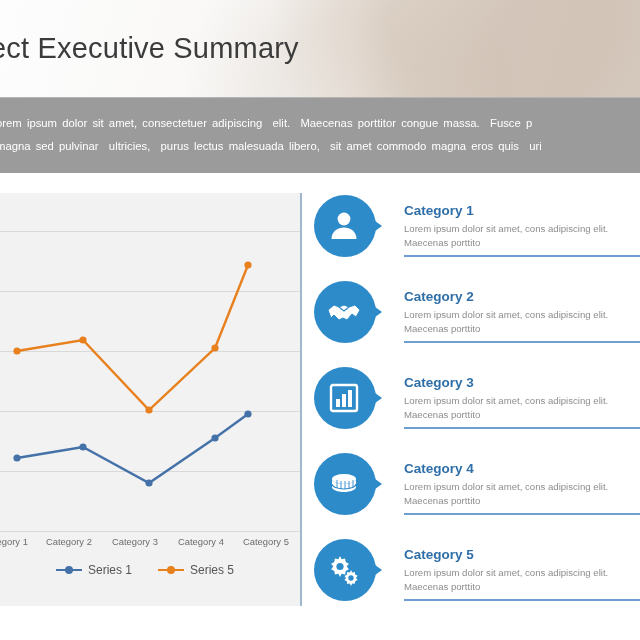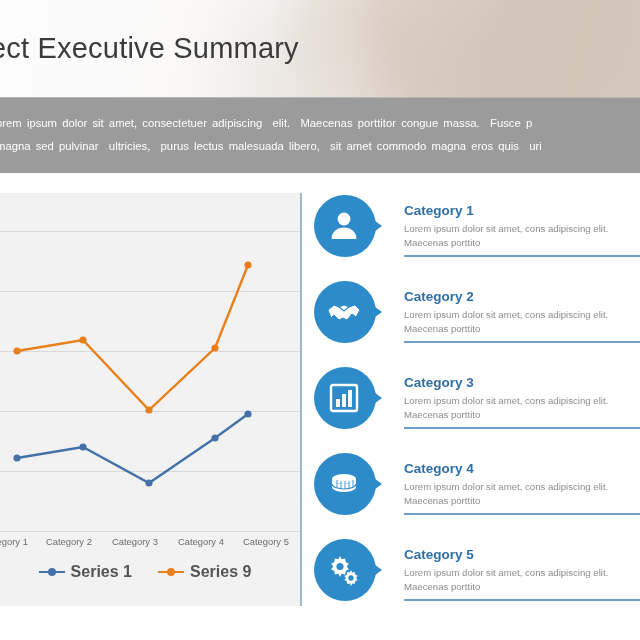--- a/index.html
+++ b/index.html
@@ -121,23 +121,22 @@
   .legend-swatch::after {
     content: "";
     position: absolute;
     left: 9px;
     top: -3px;
     width: 8px;
     height: 8px;
     border-radius: 50%;
   }
   .legend-label {
-    font-size: 16px;
+    font-size: 12px;
     color: #555555;
-    font-weight: bold;
   }
 
   
   .cat-list {
     position: absolute;
     left: 306px;
     top: 193px;
     width: 340px;
     height: 420px;
   }
@@ -251,21 +250,21 @@
     <div class="axis-label" style="left:253px" data-name="x-tick-label-5">Category 5</div>
   </div>
 
   <div class="legend" data-name="chart-legend">
     <div class="legend-item" data-name="legend-item-series-1">
       <span class="legend-swatch" data-name="legend-swatch-series-1" style="background:#4472a8"></span>
       <span class="legend-label" data-name="legend-label-series-1">Series 1</span>
     </div>
     <div class="legend-item" data-name="legend-item-series-2">
       <span class="legend-swatch" data-name="legend-swatch-series-2" style="background:#e8801e"></span>
-      <span class="legend-label" data-name="legend-label-series-2">Series 9</span>
+      <span class="legend-label" data-name="legend-label-series-2">Series 5</span>
     </div>
   </div>
 </div>
 
 <style>
   .legend-item[data-name="legend-item-series-1"] .legend-swatch::after { background:#4472a8; }
   .legend-item[data-name="legend-item-series-2"] .legend-swatch::after { background:#e8801e; }
 </style>
 
 <div class="cat-list" data-name="category-list">

